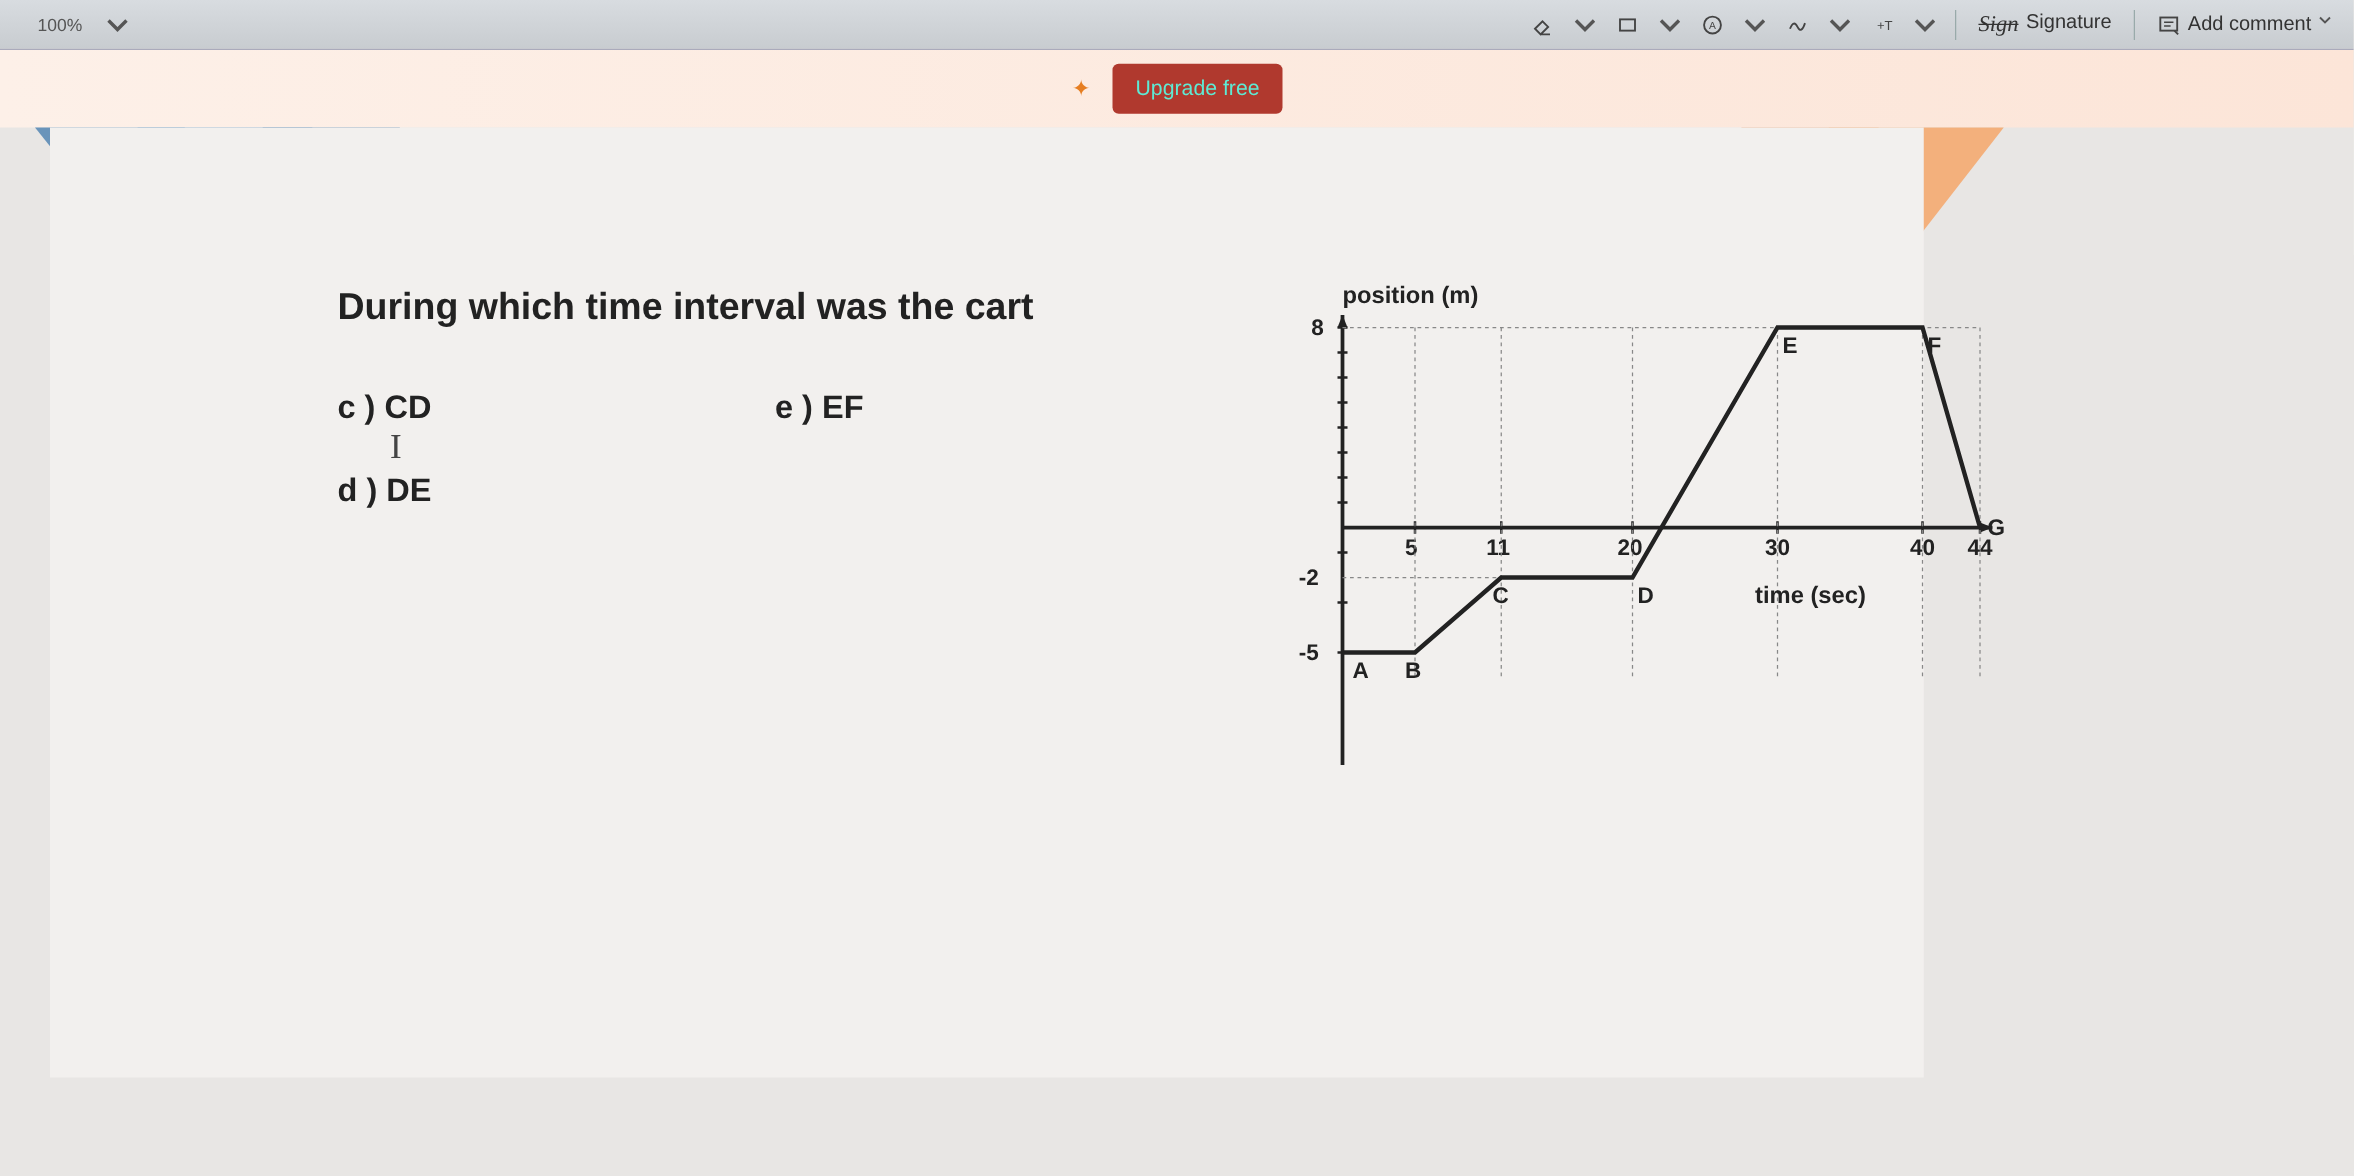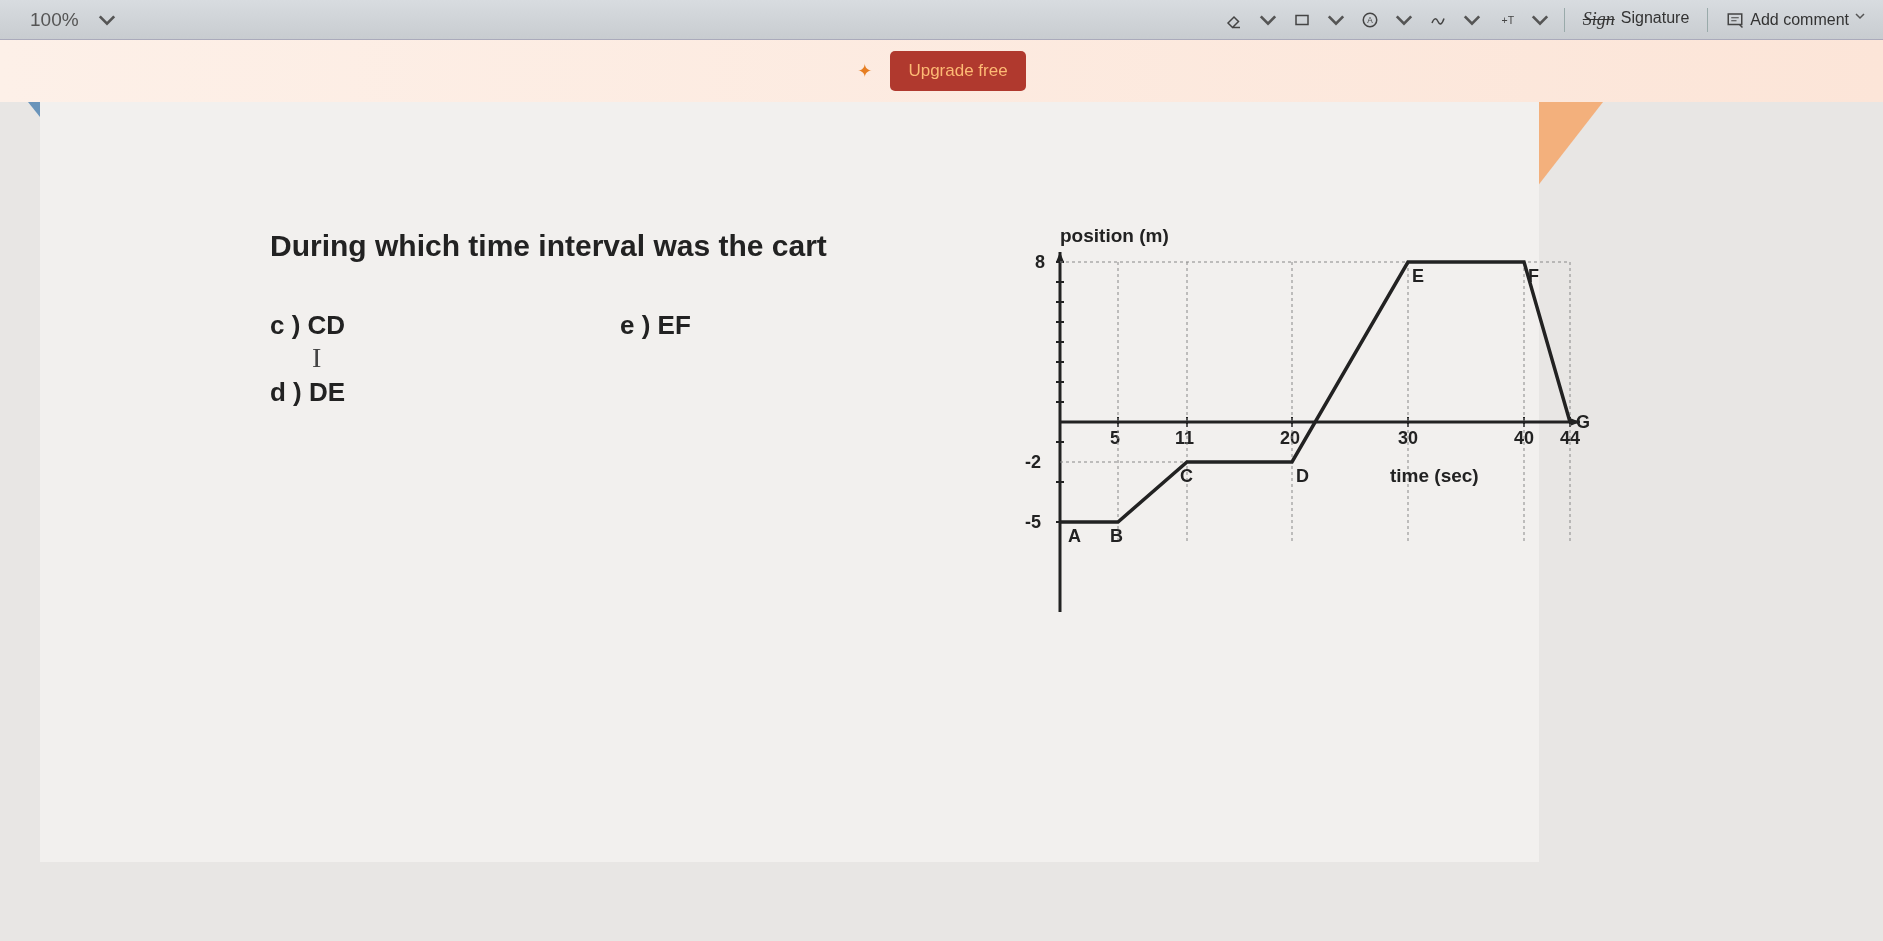--- a/index.html
+++ b/index.html
@@ -20,21 +20,21 @@
   gap: 6px;
   border-bottom: 1px solid #aab;
 }
 .toolbar-left {
   display: flex;
   align-items: center;
   gap: 14px;
   margin-right: auto;
   padding-left: 20px;
   color: #555;
-  font-size: 19px;
+  font-size: 14px;
   text-align: center;
 }
 .tool-btn {
   display: flex;
   align-items: center;
   justify-content: center;
   width: 28px;
   height: 28px;
   color: #444;
   cursor: pointer;
@@ -58,21 +58,21 @@
   display: flex;
   align-items: center;
   justify-content: center;
   gap: 18px;
   color: #333;
   font-size: 20px;
 }
 .promo-bar .sparkle { color: #e67e22; font-size: 18px; }
 .upgrade-btn {
   background: #b0392e;
-  color: #fdba74;
+  color: #5eead4;
   border: none;
   padding: 10px 18px;
   border-radius: 5px;
   font-size: 17px;
   cursor: pointer;
 }
 .doc-area {
   position: relative;
   height: 839px;
   display: flex;
@@ -121,21 +121,21 @@
 }
 .slide {
   position: absolute;
   top: 0;
   left: 40px;
   right: 344px;
   height: 760px;
   background: #f2f0ee;
   display: flex;
   padding: 120px 60px 40px 230px;
-  gap: 30px;
+  gap: 44px;
 }
 .question-col {
   flex: 0 0 680px;
   color: #222;
 }
 .question-text {
   font-size: 30px;
   font-weight: bold;
   line-height: 1.6;
   margin-bottom: 40px;

